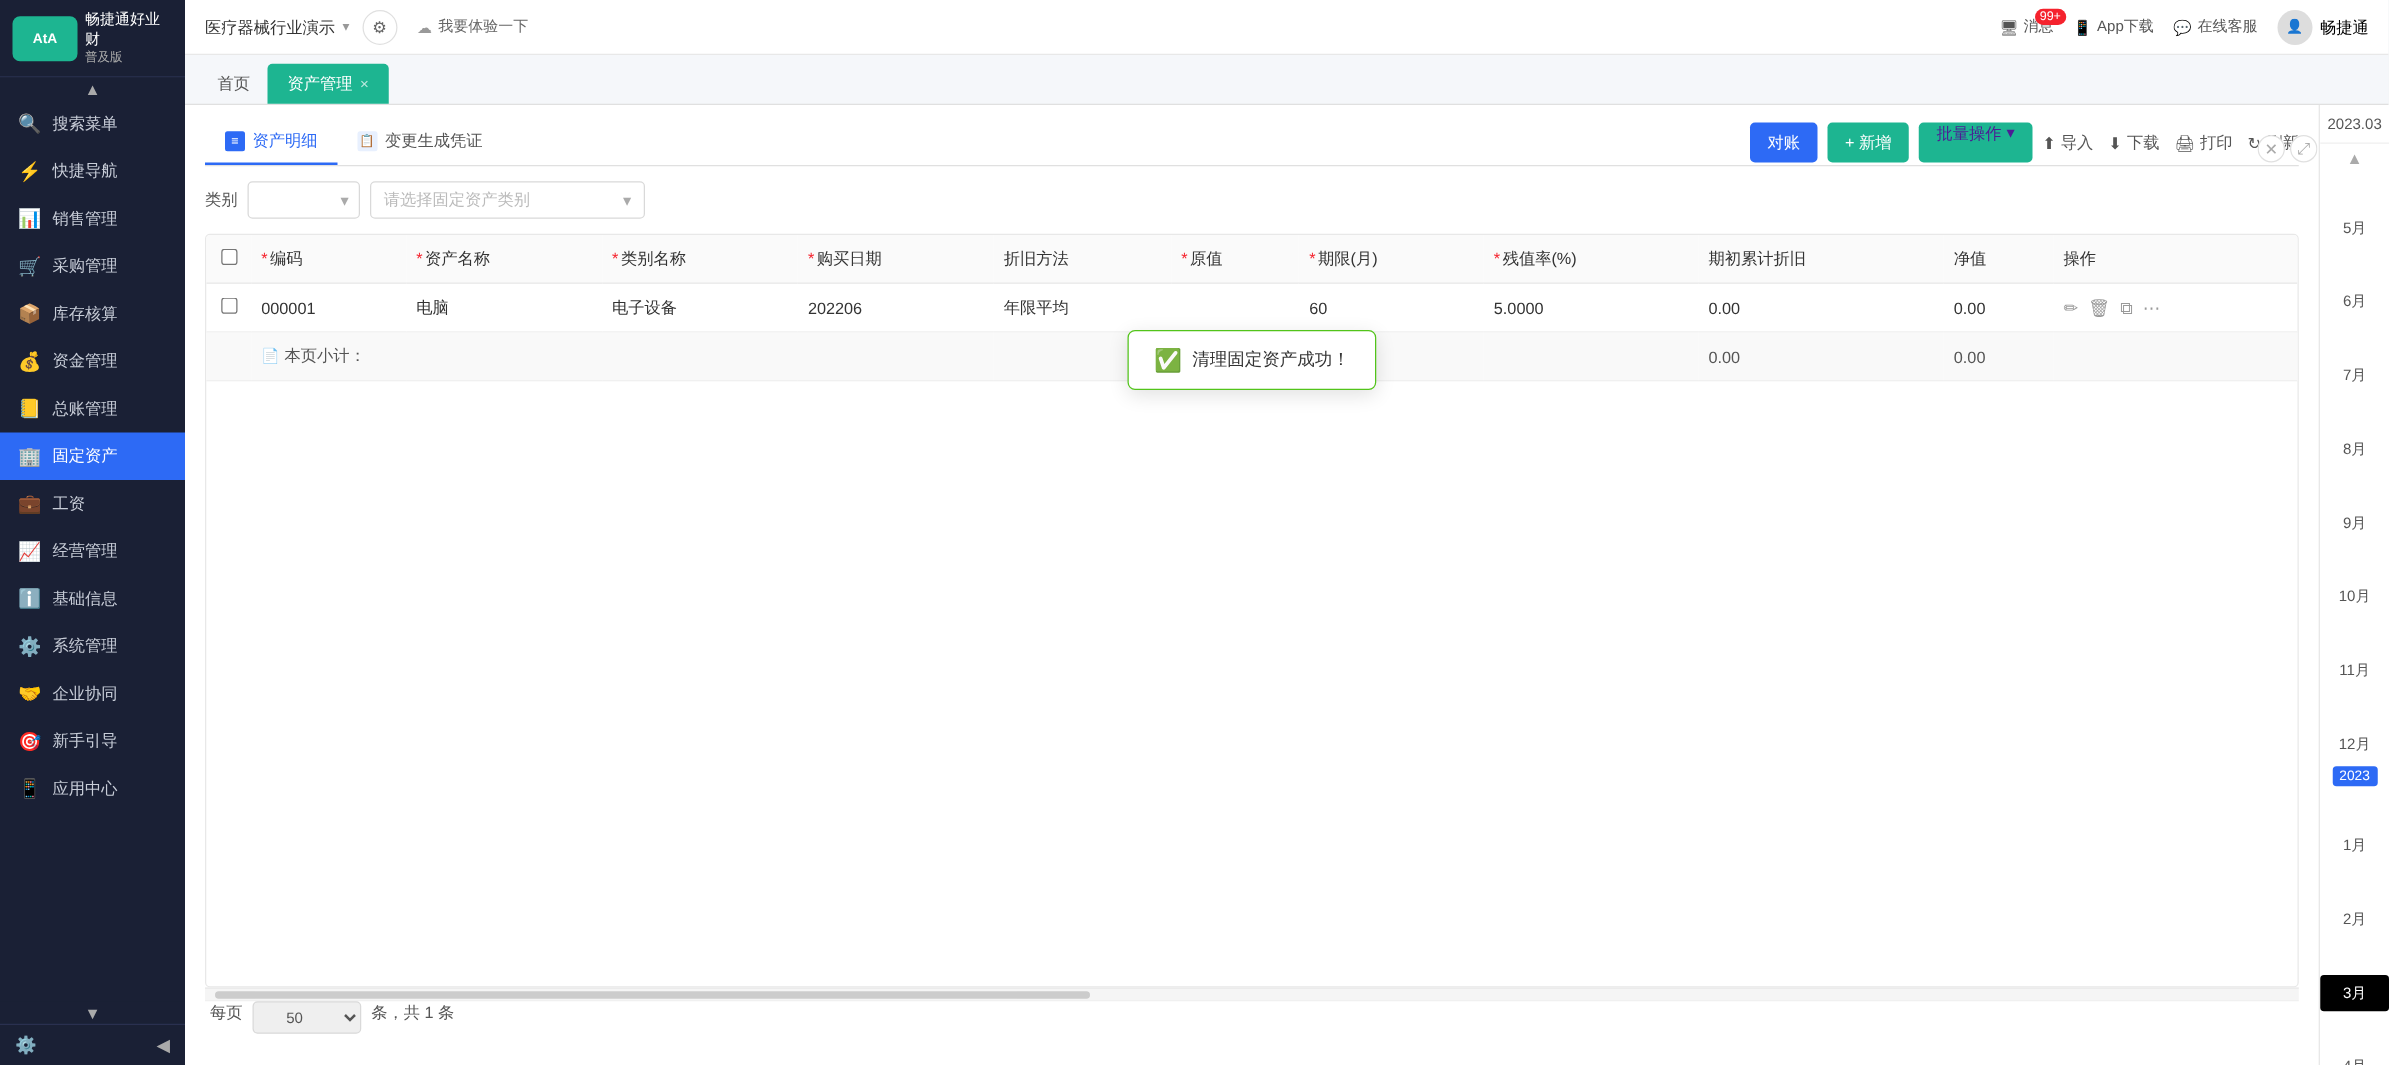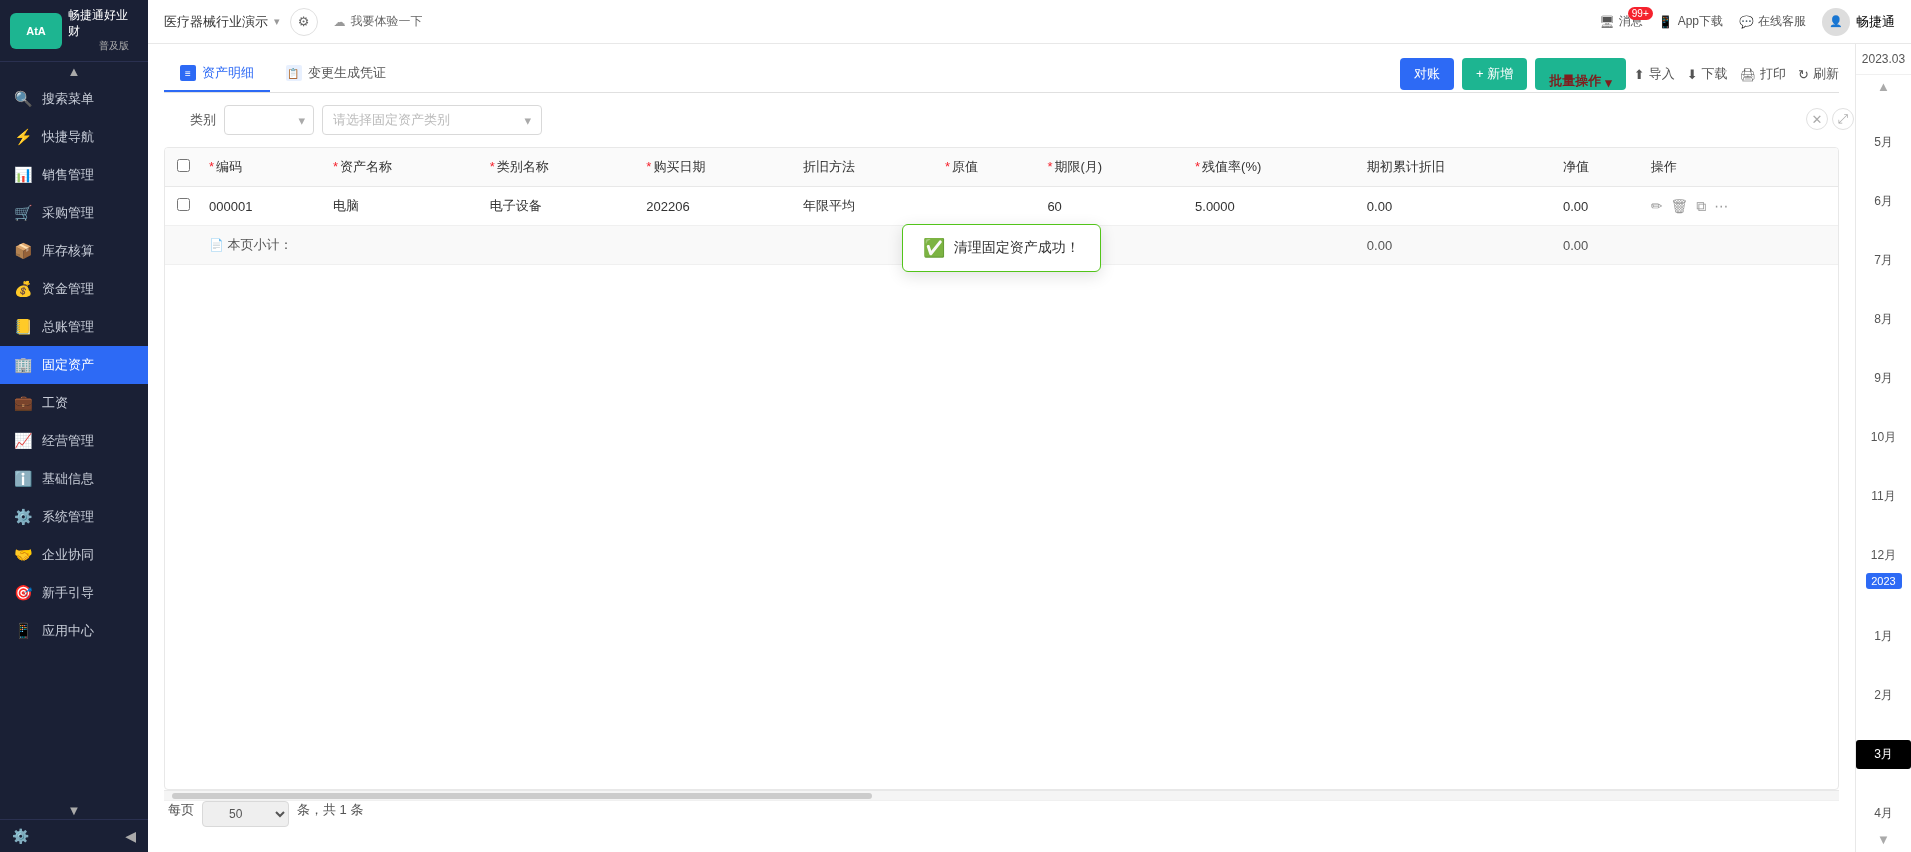--- a/index.html
+++ b/index.html
@@ -25,21 +25,20 @@
       min-height: 50px;
     }
     .sidebar-logo-text {
       font-size: 12px;
       color: #fff;
       line-height: 1.3;
     }
     .sidebar-logo-sub {
       font-size: 10px;
       color: #aaa;
-      margin-left: 31px;
     }
     .sidebar-scroll-up, .sidebar-scroll-down {
       height: 18px;
       display: flex;
       align-items: center;
       justify-content: center;
       color: #aaa;
       cursor: pointer;
       background: #1a2035;
     }
@@ -265,21 +264,20 @@
       justify-content: center;
       font-size: 10px;
     }
     .sub-tab.active .tab-icon { background: #2d6af5; color: #fff; }
     .sub-tab:not(.active) .tab-icon { background: #e8f0fe; color: #555; }
     .filter-row {
       display: flex;
       align-items: center;
       gap: 8px;
       margin-bottom: 12px;
-      margin-left: 26px;
     }
     .filter-label {
       font-size: 13px;
       color: #555;
     }
     .filter-select {
       height: 30px;
       border: 1px solid #d9d9d9;
       border-radius: 4px;
       padding: 0 8px;
@@ -316,25 +314,24 @@
       font-size: 13px;
       cursor: pointer;
       border: none;
       display: inline-flex;
       align-items: center;
       gap: 5px;
     }
     .btn-primary { background: #1db591; color: #fff; }
     .btn-batch {
       background: #1db591;
-      color: #7f1d1d;
+      color: #4c1d95;
       display: inline-flex;
-      align-items: flex-end;
+      align-items: flex-start;
       gap: 4px;
-      font-weight: bold;
     }
     .btn-duizhang { background: #2d6af5; color: #fff; }
     .btn-icon-group {
       display: flex;
       align-items: center;
       gap: 12px;
       margin-left: auto;
       color: #555;
     }
     .btn-icon-item {
@@ -619,20 +616,29 @@
         <span>💬</span>
         <span>在线客服</span>
       </div>
       <div class="topbar-user">
         <div class="topbar-avatar">👤</div>
         <span>畅捷通</span>
       </div>
     </div>
   </div>
 
+  <div class="tab-bar">
+    <div class="tab-home">
+      <span>首页</span>
+    </div>
+    <div class="tab-item active">
+      <span>资产管理</span>
+      <span class="tab-close">×</span>
+    </div>
+  </div>
 
   <div class="content">
     <div class="content-main" style="position:relative;">
 
       <div class="sub-tabs">
         <div class="sub-tab active">
           <span class="tab-icon">≡</span>
           <span>资产明细</span>
         </div>
         <div class="sub-tab">

